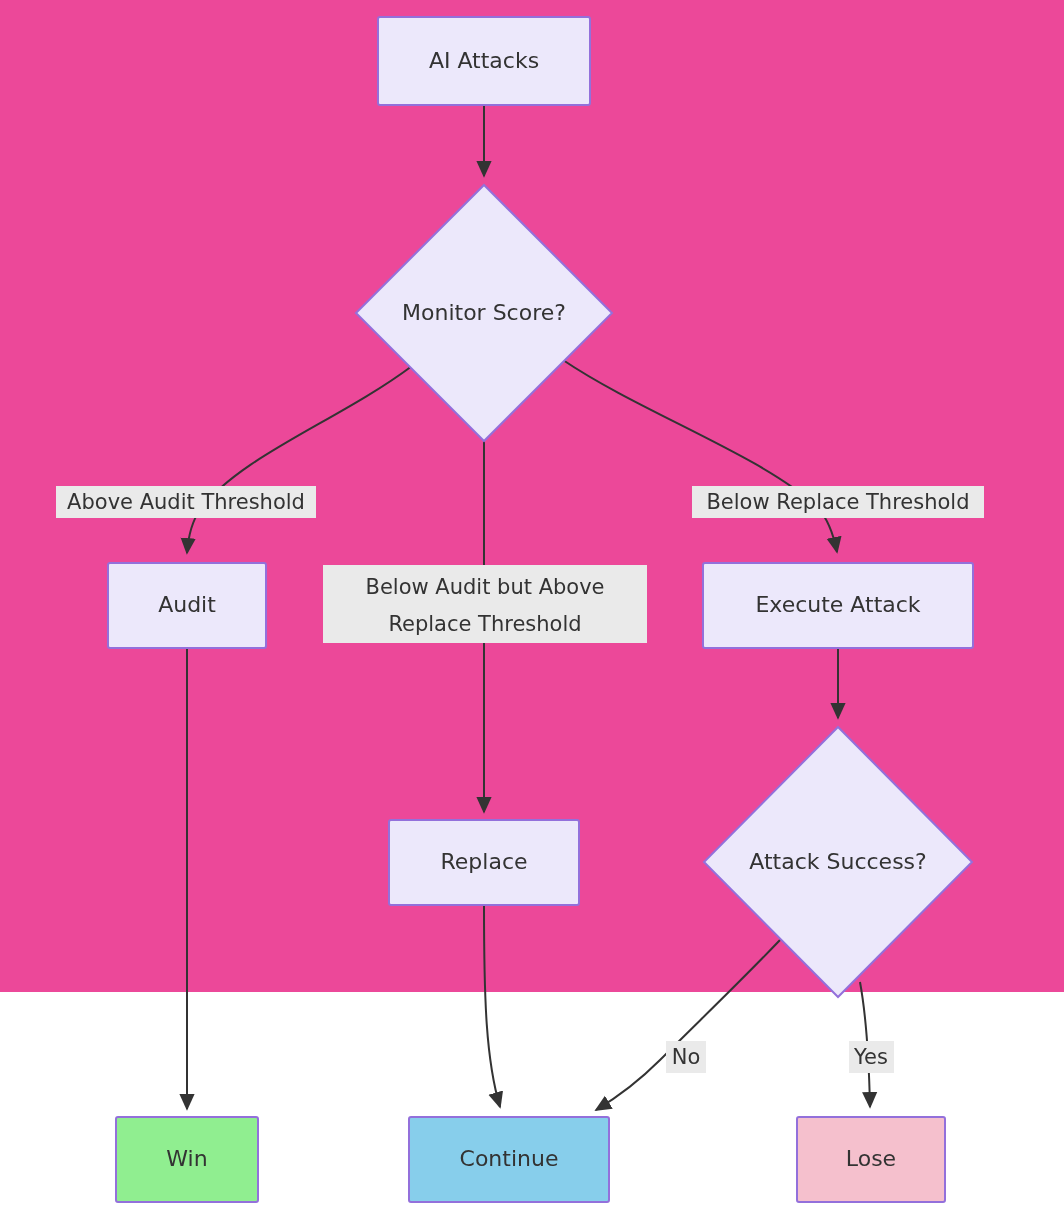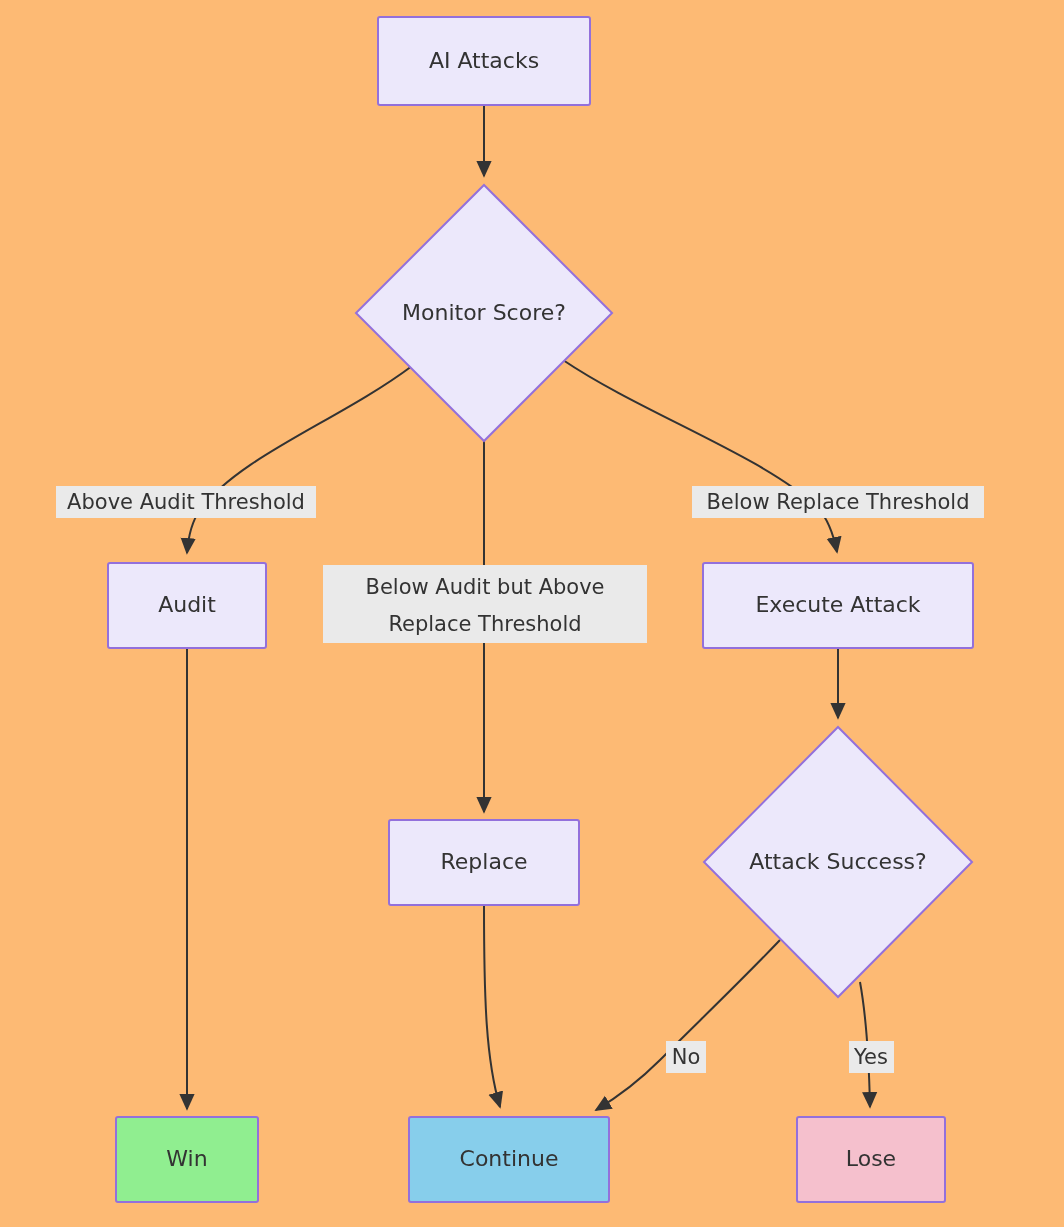--- a/index.html
+++ b/index.html
@@ -9,22 +9,22 @@
   }
   body {
     width: 1064px;
     height: 1227px;
     font-family: "DejaVu Sans", "Liberation Sans", sans-serif;
     overflow: hidden;
   }
   #flow-root {
     position: relative;
     width: 1064px;
-    height: 1227px;
-    background: #fdba74;
+    height: 992px;
+    background: #ec4899;
   }
   svg.flow-canvas {
     position: absolute;
     top: 0;
     left: 0;
     width: 1064px;
     height: 1227px;
   }
   .node-shape {
     stroke-width: 2px;

